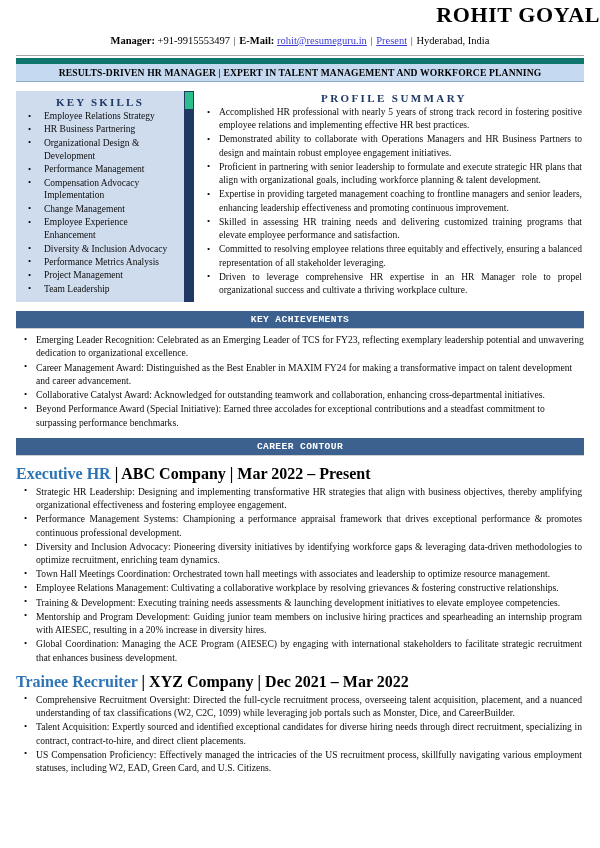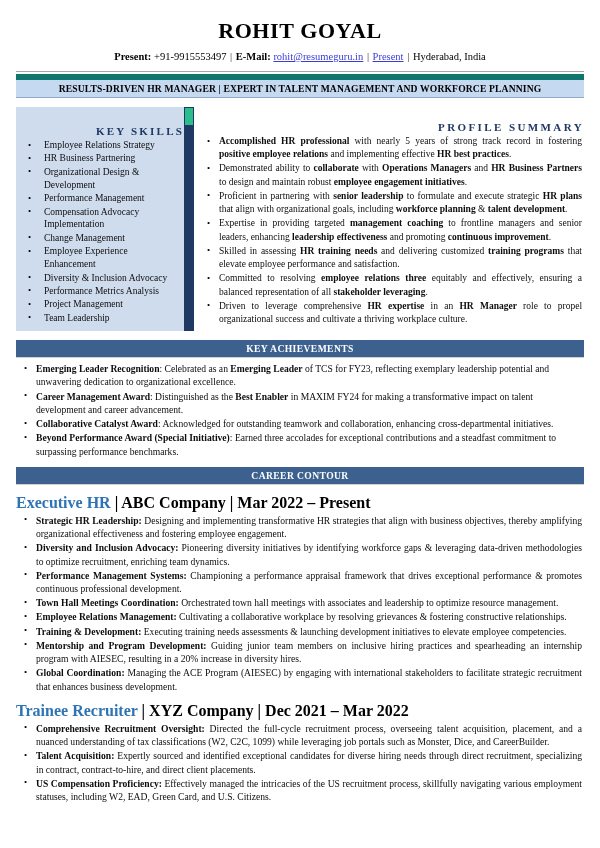--- a/index.html
+++ b/index.html
@@ -17,25 +17,25 @@
   .page {
     position: relative;
     width: 600px;
     height: 848px;
     padding: 0;
     box-sizing: border-box;
   }
 
   
   .name {
-    text-align: center;
+    text-align: right;
     font-size: 22px;
     font-weight: bold;
     letter-spacing: 0.6px;
-    margin: 18px 0 0 0;
+    margin: 2px 0 0 0;
     color: #000000;
   }
   .contact {
     text-align: center;
     font-size: 10.5px;
     margin: 7px 0 0 0;
     color: #000000;
   }
   .contact b { font-weight: bold; }
   .contact .sep { color: #333; padding: 0 1px; }
@@ -92,26 +92,26 @@
     height: 17px;
     background: #2bbd8c;
   }
   .summary-col {
     flex: 1 1 auto;
     padding: 0 0 0 10px;
     box-sizing: border-box;
   }
 
   .col-heading {
-    text-align: right;
+    text-align: center;
     font-weight: bold;
     font-size: 11px;
     letter-spacing: 2.2px;
     color: #1f3864;
-    margin: 14px 0 2px 0;
+    margin: 1px 0 2px 0;
   }
   .col-heading.summary { color: #1f3864; letter-spacing: 2.4px; }
 
   ul.bullets {
     list-style: none;
     margin: 0;
     padding: 0;
   }
   ul.bullets > li {
     position: relative;
@@ -154,20 +154,21 @@
   .section-bar {
     margin: 9px 16px 0 16px;
     background: #3c618f;
     color: #ffffff;
     text-align: center;
     font-size: 9.6px;
     font-weight: bold;
     letter-spacing: 0.4px;
     padding: 3px 0 3px 0;
     border-bottom: 1px solid #d0d0d0;
+    font-family: Liberation Mono, monospace;
   }
 
   .section-body {
     margin: 4px 16px 0 16px;
   }
   .section-body ul.bullets > li {
     font-size: 9.6px;
     line-height: 1.38;
     padding-left: 20px;
     margin-bottom: 1px;
@@ -180,31 +181,31 @@
     margin: 9px 0 2px 0;
     color: #000000;
   }
   .job-title .role { color: #2e74b5; }
 
   .career ul.bullets > li {
     text-align: justify;
     padding-right: 2px;
   }
 
-  b, strong { font-weight: bold; }
+  b, strong { font-weight: normal; }
 </style>
 </head>
 <body>
 
 <div class="page">
 
   <div class="name">ROHIT GOYAL</div>
 
   <div class="contact">
-    <b>Present:</b>
+    <b>Manager:</b>
     <span>+91-9915553497</span>
     <span class="sep">|</span>
     <b>E-Mail:</b>
     <a class="link" href="#">rohit@resumeguru.in</a>
     <span class="sep">|</span>
     <a class="link" href="#">Present</a>
     <span class="sep">|</span>
     <span>Hyderabad, India</span>
   </div>
 
@@ -265,22 +266,22 @@
     <div>
       <div class="job-title">
         <span class="role">Executive HR</span>
         <span>|</span>
         <span>ABC Company</span>
         <span>|</span>
         <span>Mar 2022 – Present</span>
       </div>
       <ul class="bullets">
           <li><b>Strategic HR Leadership:</b> Designing and implementing transformative HR strategies that align with business objectives, thereby amplifying organizational effectiveness and fostering employee engagement.</li>
+          <li><b>Performance Management Systems:</b> Championing a performance appraisal framework that drives exceptional performance &amp; promotes continuous professional development.</li>
           <li><b>Diversity and Inclusion Advocacy:</b> Pioneering diversity initiatives by identifying workforce gaps &amp; leveraging data-driven methodologies to optimize recruitment, enriching team dynamics.</li>
-          <li><b>Performance Management Systems:</b> Championing a performance appraisal framework that drives exceptional performance &amp; promotes continuous professional development.</li>
           <li><b>Town Hall Meetings Coordination:</b> Orchestrated town hall meetings with associates and leadership to optimize resource management.</li>
           <li><b>Employee Relations Management:</b> Cultivating a collaborative workplace by resolving grievances &amp; fostering constructive relationships.</li>
           <li><b>Training &amp; Development:</b> Executing training needs assessments &amp; launching development initiatives to elevate employee competencies.</li>
           <li><b>Mentorship and Program Development:</b> Guiding junior team members on inclusive hiring practices and spearheading an internship program with AIESEC, resulting in a 20% increase in diversity hires.</li>
           <li><b>Global Coordination:</b> Managing the ACE Program (AIESEC) by engaging with international stakeholders to facilitate strategic recruitment that enhances business development.</li>
         </ul>
     </div>
 
     <div>
       <div class="job-title">

